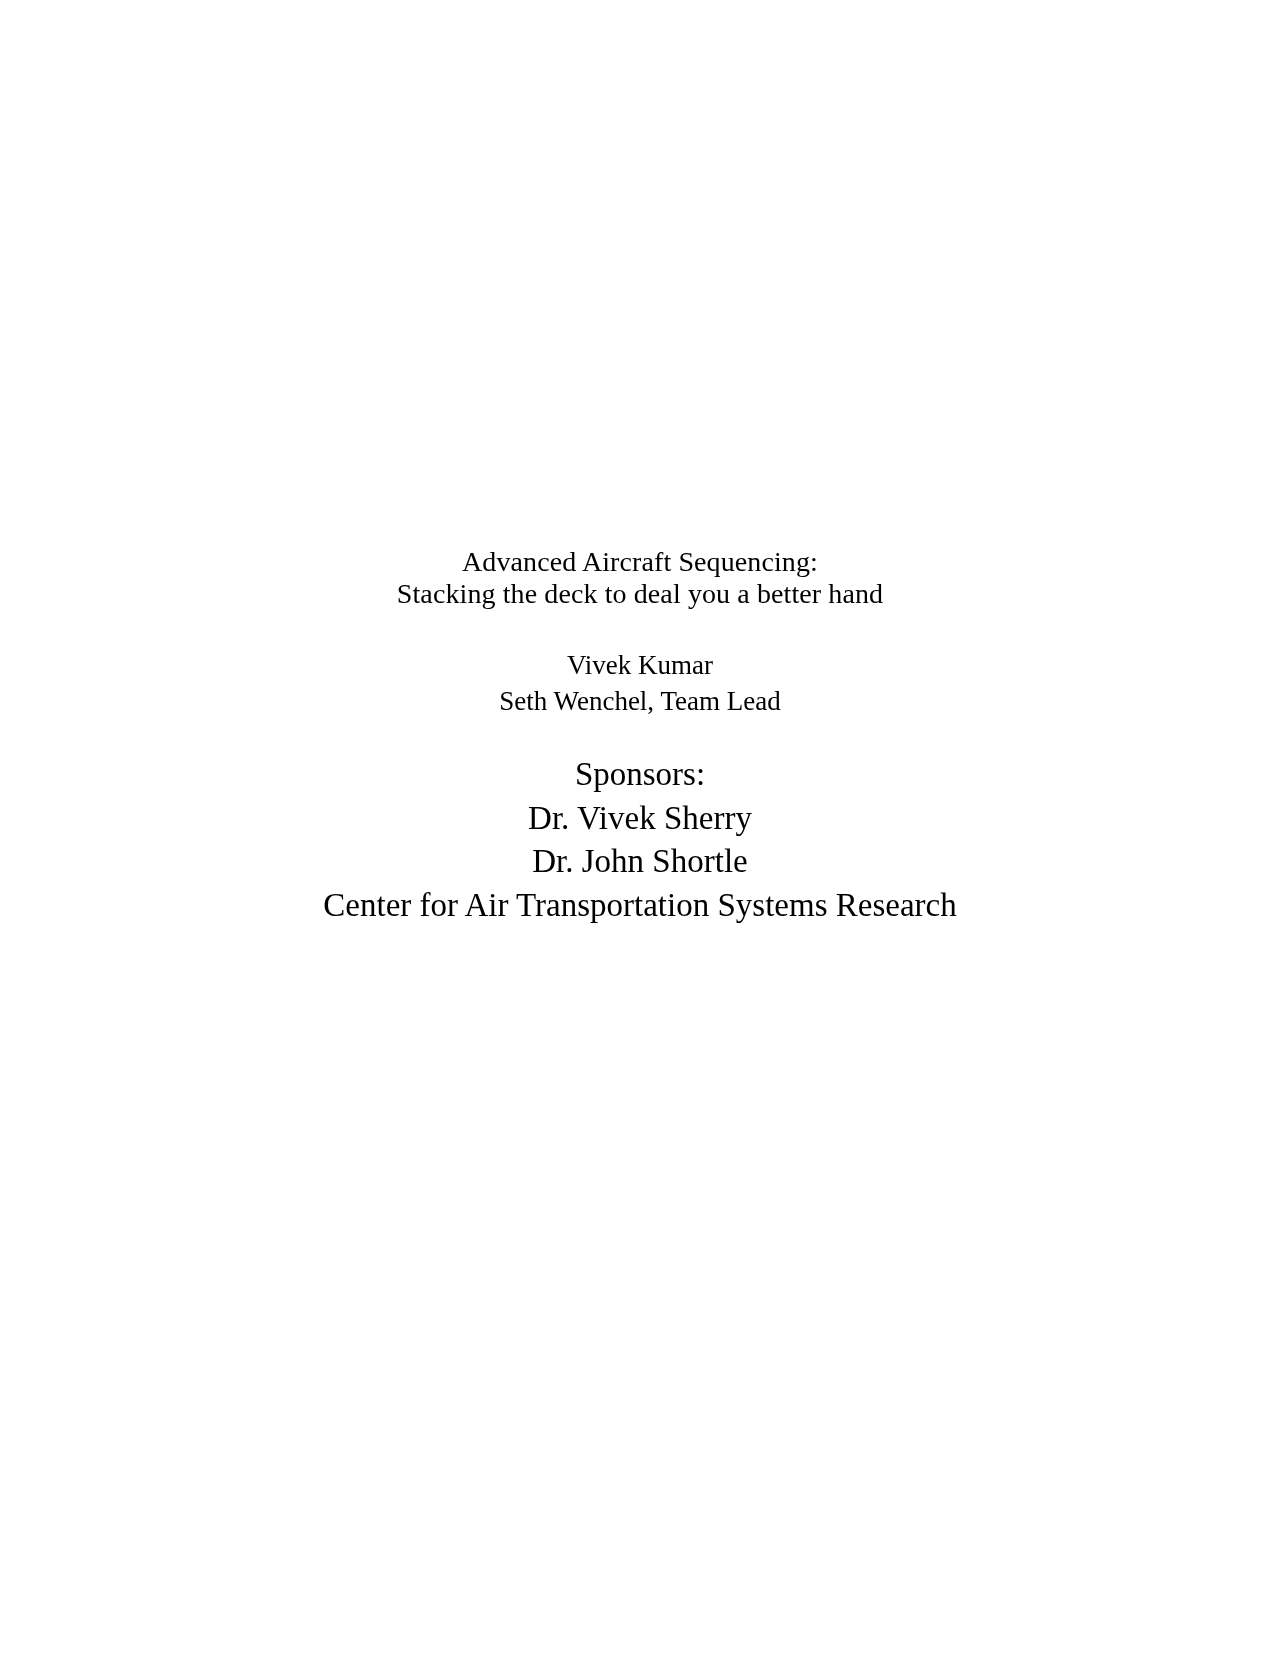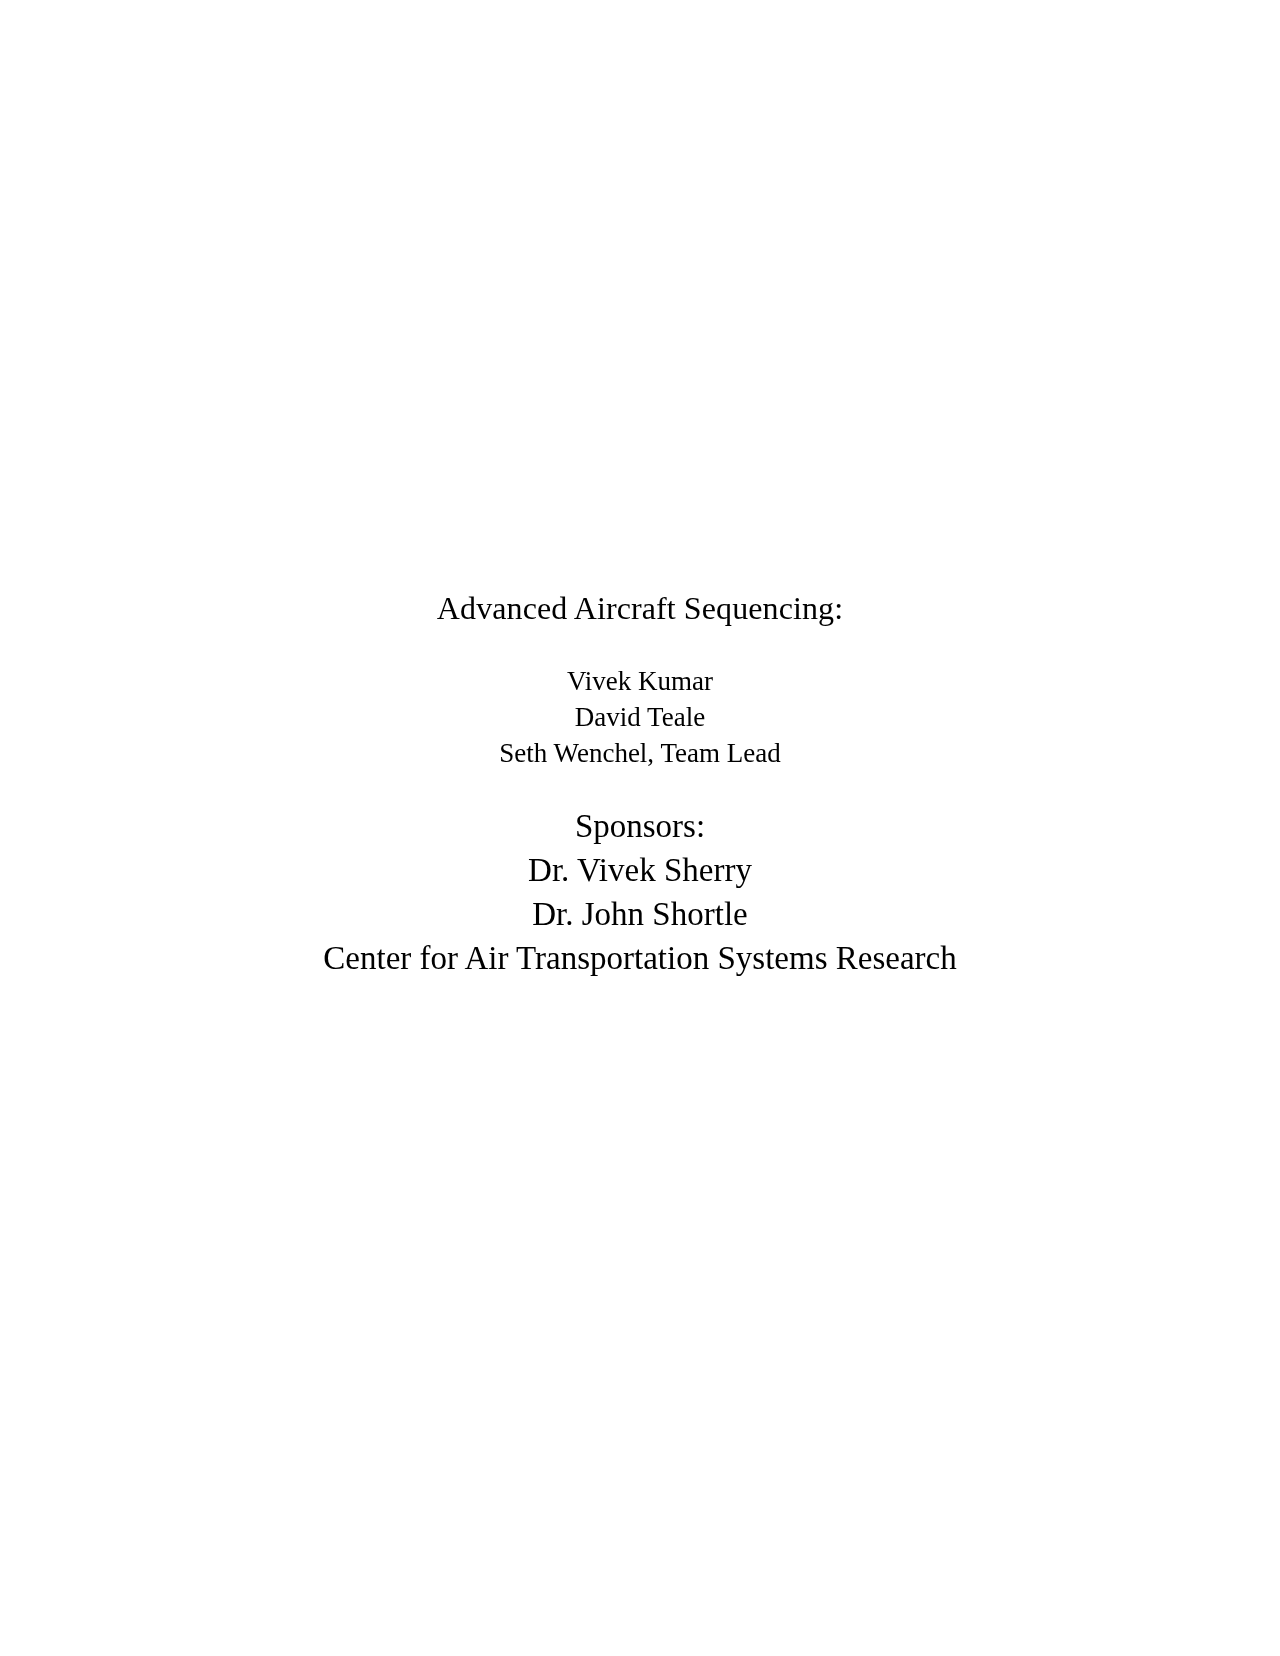--- a/index.html
+++ b/index.html
@@ -25,23 +25,22 @@
     position: absolute;
     left: 0;
     right: 0;
     top: 546px;
     text-align: center;
   }
   .title-block {
     line-height: 1.14;
   }
   .title-line {
-    font-size: 32px;
+    font-size: 28px;
     letter-spacing: 0.1px;
-    margin-top: 44px;
   }
   .authors-block {
     margin-top: 38px;
     line-height: 1.33;
   }
   .author-line {
     font-size: 27px;
   }
   .sponsors-block {
     margin-top: 33px;
@@ -52,25 +51,25 @@
   }
 </style>
 </head>
 <body>
 
 <div class="page">
   <div class="content">
 
     <div class="title-block">
       <div class="title-line">Advanced Aircraft Sequencing:</div>
+      <div class="title-line">Stacking the deck to deal you a better hand</div>
     </div>
 
     <div class="authors-block">
       <div class="author-line">Vivek Kumar</div>
-      <div class="author-line">David Teale</div>
       <div class="author-line">Seth Wenchel, Team Lead</div>
     </div>
 
     <div class="sponsors-block">
       <div class="sponsor-line">Sponsors:</div>
       <div class="sponsor-line">Dr. Vivek Sherry</div>
       <div class="sponsor-line">Dr. John Shortle</div>
       <div class="sponsor-line">Center for Air Transportation Systems Research</div>
     </div>
 

